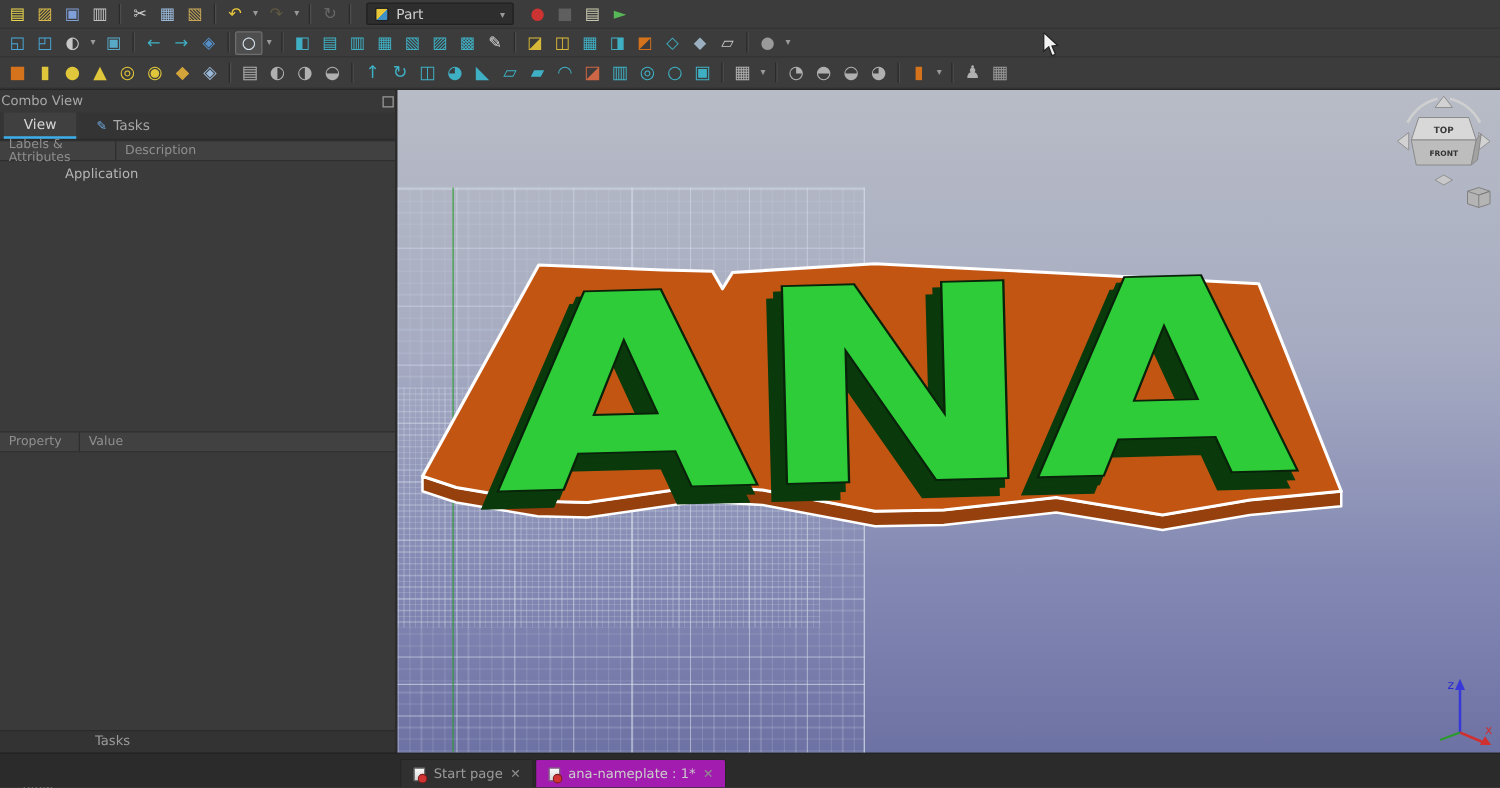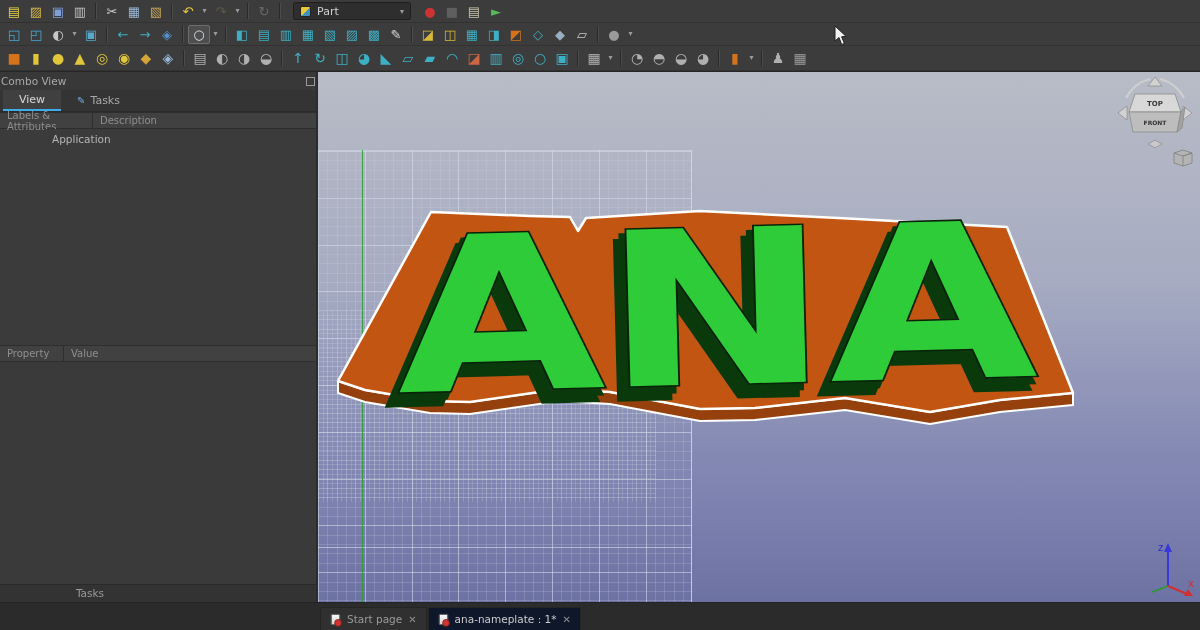--- a/index.html
+++ b/index.html
@@ -89,21 +89,21 @@
   .model-svg { position:absolute; left:0; top:0; width:882px; height:530px; }
   .navcube-svg { position:absolute; right:2px; top:2px; width:86px; height:96px; }
   .axiscross-svg { position:absolute; right:2px; bottom:2px; width:60px; height:64px; }
 
   
   .doc-tabbar { height:28px; background:#2b2b2b; border-top:1px solid #222; display:flex;
                 align-items:flex-end; padding-left:320px; }
   .doc-tab { display:flex; align-items:center; gap:6px; height:23px; padding:0 9px; margin-right:1px;
              font-size:10.5px; color:#9a9a9a; background:#303030; border:1px solid #252525; border-bottom:none;
              border-radius:2px 2px 0 0; }
-  .doc-tab.active { background:#0f172a; color:#cccccc; }
+  .doc-tab.active { background:#a21caf; color:#cccccc; }
   .doc-tab .fc-doc-icon { margin:0; transform:scale(.85); }
   .close-x { font-size:10px; color:#8f8f8f; }
   .close-x::before { content:"✕"; }
 
   .cursor { position:absolute; left:834px; top:26px; width:14px; height:20px; z-index:60; }
 </style>
 </head>
 <body>
 
 <div class="app">

